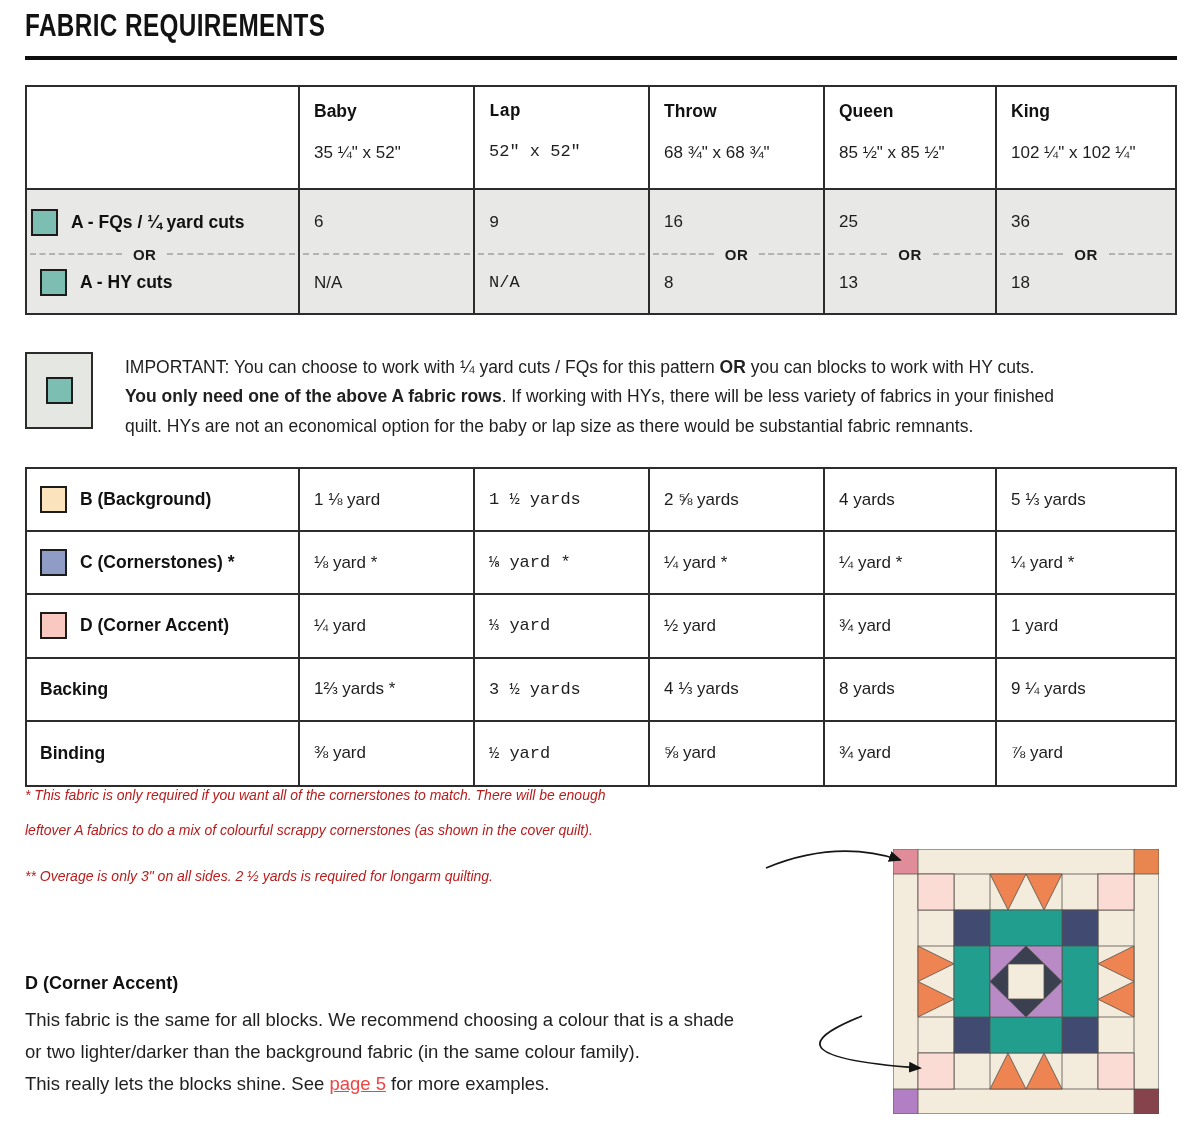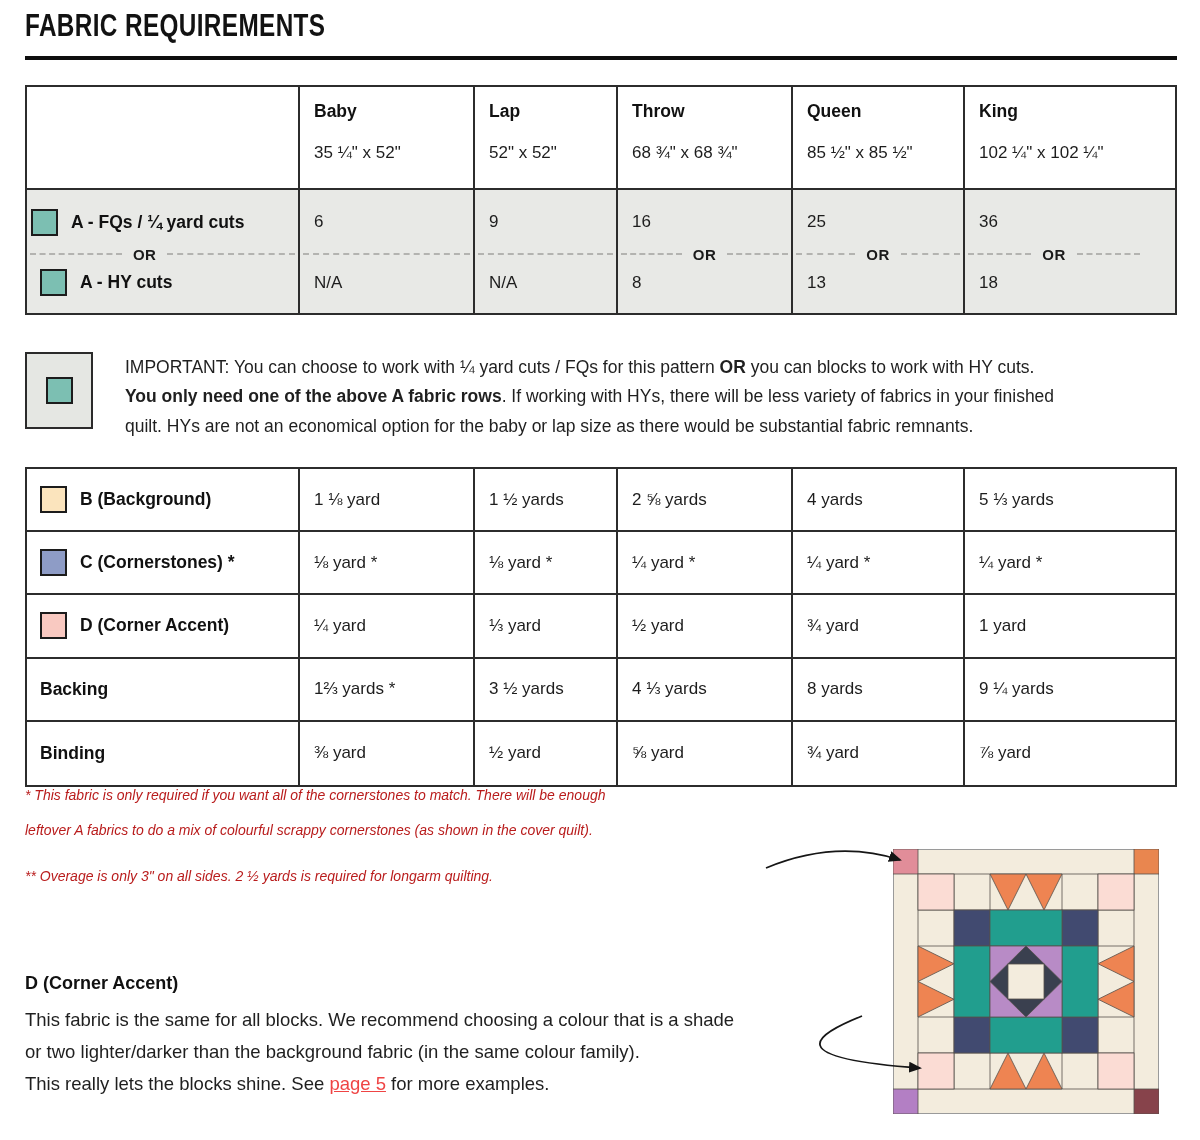--- a/index.html
+++ b/index.html
@@ -15,21 +15,21 @@
     color:#121212; white-space:nowrap; transform:scaleX(0.76); transform-origin:left top;
     letter-spacing:0.5px;
   }
   .rule { position:absolute; left:25px; top:56px; width:1152px; height:4px; background:#0e0e0e; }
 
   
   .tbl { position:absolute; left:25px; width:1152px; border:2px solid #2c2c2c; background:#fff; }
   .row { display:flex; }
   .c   { position:relative; border-right:2px solid #2c2c2c; }
   .c:last-child { border-right:none; }
-  .w0{width:273px;} .w1{width:175px;} .w2{width:143px;} .w3{width:175px;} .w4{width:172px;} .w5{width:178px;}
+  .w0{width:273px;} .w1{width:175px;} .w2{width:175px;font-family:Liberation Mono, monospace;} .w3{width:175px;} .w4{width:172px;} .w5{width:178px;}
 
   
   #size-table { top:85px; }
   .st-header { height:103px; border-bottom:2px solid #2c2c2c; background:#fff; }
   .head-pad { padding:14px 8px 3px 14px; }
   .size-name { font-size:17.5px; font-weight:700; color:#111; }
   .size-dims { margin-top:21px; font-size:17px; }
   .st-body { height:123px; background:#e8e9e6; }
   .v-top { height:64px; display:flex; align-items:center; padding-left:14px; font-size:17px; }
   .v-bot { height:57px; display:flex; align-items:center; padding-left:14px; font-size:17px; }

